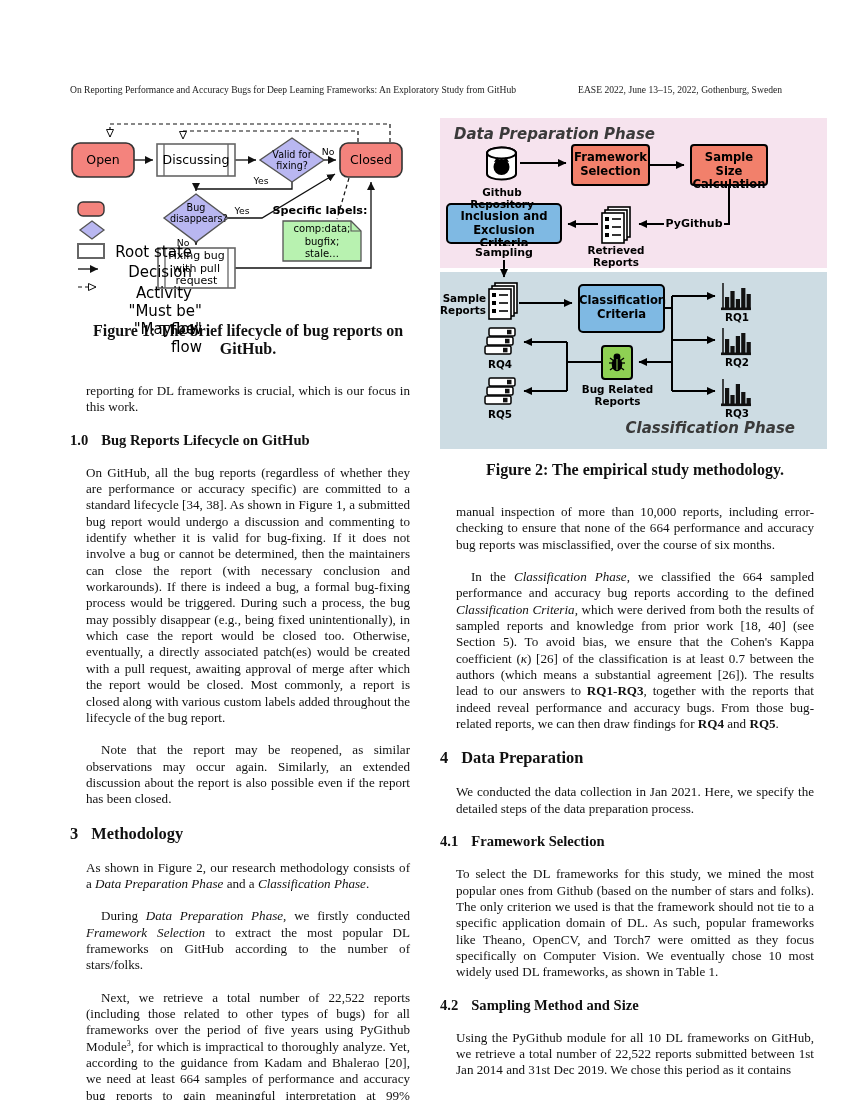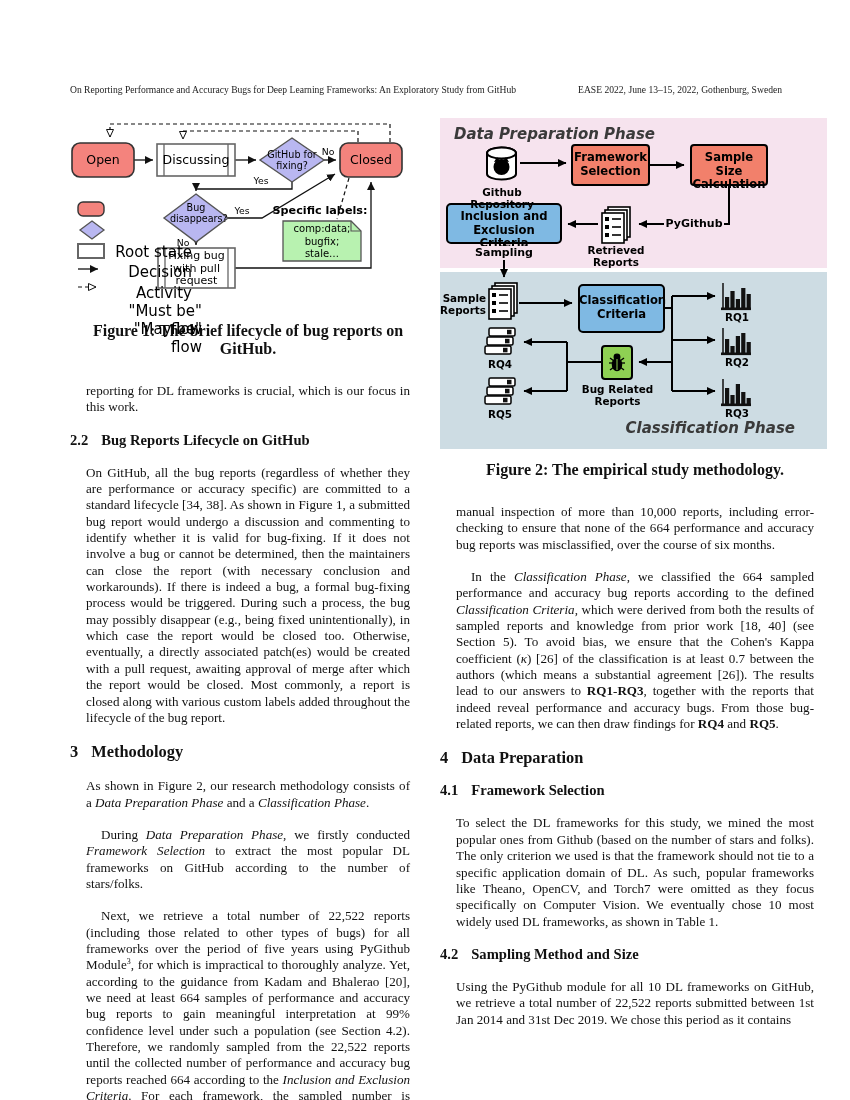--- a/index.html
+++ b/index.html
@@ -96,21 +96,21 @@
         <rect x="8" y="84" width="26" height="14" rx="5" fill="#F4837D" stroke="#333" stroke-width="1.4"></rect>
         <polygon points="22,103 34,112 22,121 10,112" fill="#B9B7F1" stroke="#555" stroke-width="1.3"></polygon>
         <rect x="8" y="126" width="26" height="14" fill="#fff" stroke="#666" stroke-width="2"></rect>
         <line x1="8" y1="151" x2="28" y2="151" stroke="#111" stroke-width="1.3" marker-end="url(#mS)"></line>
         <line x1="8" y1="169" x2="26" y2="169" stroke="#111" stroke-width="1.2" stroke-dasharray="4,3" marker-end="url(#mO)"></line>
       </g>
     </svg>
     
     <div class="fl n13" style="left:2px;top:25px;width:62px;">Open</div>
     <div class="fl n13" style="left:87px;top:26px;width:78px;line-height:32px;">Discussing</div>
-    <div class="fl n10" style="left:192px;top:32px;width:60px;">GitHub for fixing?</div>
+    <div class="fl n10" style="left:192px;top:32px;width:60px;">Valid for fixing?</div>
     <div class="fl n13" style="left:270px;top:25px;width:62px;">Closed</div>
     <div class="fl n10" style="left:100px;top:85px;width:52px;">Bug disappears?</div>
     <div class="fl n11" style="left:96px;top:132px;width:61px;">Fixing bug with pull request</div>
     <div class="fl edge" style="left:248px;top:28px;width:20px;">No</div>
     <div class="fl edge" style="left:180px;top:57px;width:22px;">Yes</div>
     <div class="fl edge" style="left:160px;top:87px;width:24px;">Yes</div>
     <div class="fl edge" style="left:103px;top:119px;width:20px;">No</div>
     <div class="fl spec" style="left:200px;top:86px;width:100px;">Specific labels:</div>
     <div class="fl note-txt" style="left:213px;top:105px;width:78px;">comp:data;
 bugfix;
@@ -120,23 +120,24 @@
     <div class="fl leg" style="left:42px;top:128px;width:80px;">Activity</div>
     <div class="fl leg" style="left:42px;top:146px;width:90px;">"Must be" flow</div>
     <div class="fl leg" style="left:42px;top:164px;width:90px;">"May be" flow</div>
   </div>
 
   <div class="fig-caption">Figure 1: The brief lifecycle of bug reports on GitHub.</div>
 
   <p class="p body-start">reporting for DL frameworks is crucial, which is our focus in this work.</p>
 
   <div class="sec sec2">
-    <span class="num">2.2</span><span>Bug Reports Lifecycle on GitHub</span>
+    <span class="num">1.0</span><span>Bug Reports Lifecycle on GitHub</span>
   </div>
   <p class="p">On GitHub, all the bug reports (regardless of whether they are performance or accuracy specific) are committed to a standard lifecycle [34, 38]. As shown in Figure 1, a submitted bug report would undergo a discussion and commenting to identify whether it is valid for bug-fixing. If it does not involve a bug or cannot be determined, then the maintainers can close the report (with necessary conclusion and workarounds). If there is indeed a bug, a formal bug-fixing process would be triggered. During such a process, the bug may possibly disappear (e.g., being fixed unintentionally), in which case the report would be closed too. Otherwise, eventually, a directly associated patch(es) would be created with a pull request, awaiting approval of merge after which the report would be closed. Most commonly, a report is closed along with various custom labels added throughout the lifecycle of the bug report.</p>
+  <p class="p ind">Note that the report may be reopened, as similar observations may occur again. Similarly, an extended discussion about the report is also possible even if the report has been closed.</p>
 
   <div class="sec sec1">
     <span class="num">3</span><span>Methodology</span>
   </div>
   <p class="p">As shown in Figure 2, our research methodology consists of a <i>Data Preparation Phase</i> and a <i>Classification Phase</i>.</p>
   <p class="p ind">During <i>Data Preparation Phase</i>, we firstly conducted <i>Framework Selection</i> to extract the most popular DL frameworks on GitHub according to the number of stars/folks.</p>
   <p class="p ind">Next, we retrieve a total number of 22,522 reports (including those related to other types of bugs) for all frameworks over the period of five years using PyGithub Module<sup>3</sup>, for which is impractical to thoroughly analyze. Yet, according to the guidance from Kadam and Bhalerao [20], we need at least 664 samples of performance and accuracy bug reports to gain meaningful interpretation at 99% confidence level under such a population (see Section 4.2). Therefore, we randomly sampled from the 22,522 reports until the collected number of performance and accuracy bug reports reached 664 according to the <i>Inclusion and Exclusion Criteria</i>. For each framework, the sampled number is proportional to its percentage of the returned number of reports within the 22,522. This resulted in a</p>
 
   <div class="footnote"><sup>3</sup>https://github.com/PyGithub/PyGithub</div>
 </div>
@@ -286,20 +287,21 @@
   </div>
 
   <div class="fig-caption">Figure 2: The empirical study methodology.</div>
 
   <p class="p body-start">manual inspection of more than 10,000 reports, including error-checking to ensure that none of the 664 performance and accuracy bug reports was misclassified, over the course of six months.</p>
   <p class="p ind">In the <i>Classification Phase</i>, we classified the 664 sampled performance and accuracy bug reports according to the defined <i>Classification Criteria</i>, which were derived from both the results of sampled reports and knowledge from prior work [18, 40] (see Section 5). To avoid bias, we ensure that the Cohen's Kappa coefficient (<i>κ</i>) [26] of the classification is at least 0.7 between the authors (which means a substantial agreement [26]). The results lead to our answers to <b>RQ1</b>-<b>RQ3</b>, together with the reports that indeed reveal performance and accuracy bugs. From those bug-related reports, we can then draw findings for <b>RQ4</b> and <b>RQ5</b>.</p>
 
   <div class="sec sec1">
     <span class="num">4</span><span>Data Preparation</span>
   </div>
+  <p class="p">We conducted the data collection in Jan 2021. Here, we specify the detailed steps of the data preparation process.</p>
 
   <div class="sec sec2">
     <span class="num">4.1</span><span>Framework Selection</span>
   </div>
   <p class="p">To select the DL frameworks for this study, we mined the most popular ones from Github (based on the number of stars and folks). The only criterion we used is that the framework should not tie to a specific application domain of DL. As such, popular frameworks like Theano, OpenCV, and Torch7 were omitted as they focus specifically on Computer Vision. We eventually chose 10 most widely used DL frameworks, as shown in Table 1.</p>
 
   <div class="sec sec2">
     <span class="num">4.2</span><span>Sampling Method and Size</span>
   </div>
   <p class="p">Using the PyGithub module for all 10 DL frameworks on GitHub, we retrieve a total number of 22,522 reports submitted between 1st Jan 2014 and 31st Dec 2019. We chose this period as it contains</p>

